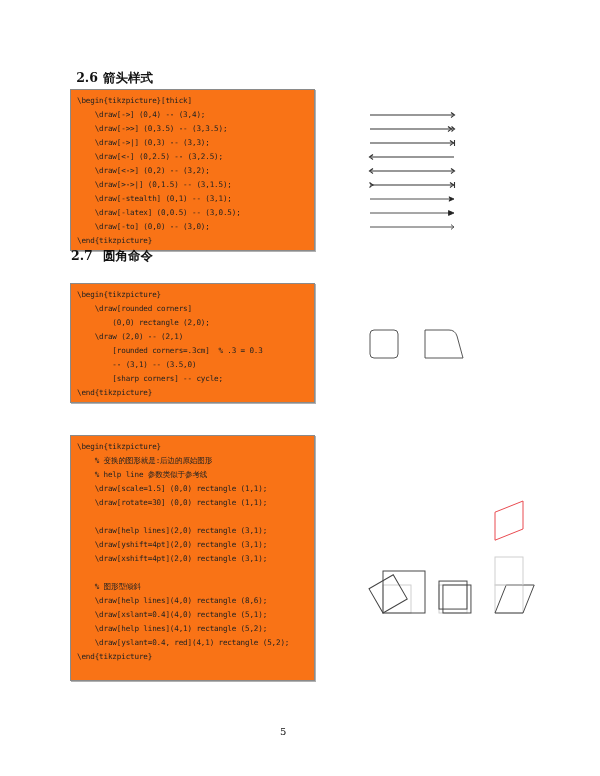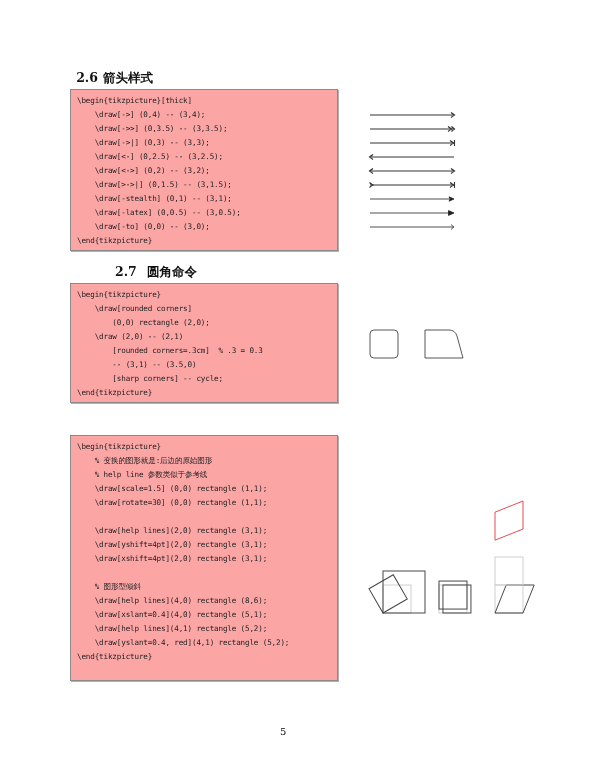--- a/index.html
+++ b/index.html
@@ -1,21 +1,21 @@
 <!DOCTYPE html>
 <html><head>
 <meta charset="utf-8">
 <style>
   html, body { margin:0; padding:0; background:#ffffff; }
   body { width:600px; height:776px; position:relative; overflow:hidden;
          font-family:"DejaVu Serif", serif; color:#111; }
   .sec-title { position:absolute; left:71px; font-weight:bold; font-size:12.5px;
                font-family:"DejaVu Serif", serif; white-space:nowrap; }
   .sec-num { display:inline-block; width:32px; }
-  .code-box { position:absolute; left:70px; width:268px; background:#fca5a5;
+  .code-box { position:absolute; left:70px; width:245px; background:#f97316;
               border:1px solid #8a8a8a; box-shadow:1px 1px 0 #b0b0b0;
               box-sizing:border-box; padding:4px 0 0 6px; }
   .code-line { font-family:"DejaVu Sans Mono", monospace; font-size:7.6px;
                line-height:14px; white-space:pre; color:#222; letter-spacing:-0.15px; }
   .fig { position:absolute; }
   .page-num { position:absolute; left:280px; top:726px; font-size:10px;
               font-family:"DejaVu Serif", serif; }
 </style>
 </head>
 <body>
@@ -86,21 +86,21 @@
         <path d="M88.5,110.6 L94,113 L88.5,115.4 Z" fill="#222"></path>
       </g>
 
     <g>
         <line x1="10" y1="127" x2="93" y2="127"></line>
         <path d="M91,124.6 Q92.8,126 94,127 Q92.8,128 91,129.4" fill="none"></path>
       </g>
   </g>
 </svg>
 
-<div class="sec-title" style="top:264px;margin-left:44px;">
+<div class="sec-title" style="top:248px;">
   <span class="sec-num">2.7</span><span>圆角命令</span>
 </div>
 <div class="code-box" style="top:283px; height:120px;">
   <div class="code-line">\begin{tikzpicture}</div>
   <div class="code-line">    \draw[rounded corners]</div>
   <div class="code-line">        (0,0) rectangle (2,0);</div>
   <div class="code-line">    \draw (2,0) -- (2,1)</div>
   <div class="code-line">        [rounded corners=.3cm]  % .3 = 0.3</div>
   <div class="code-line">        -- (3,1) -- (3.5,0)</div>
   <div class="code-line">        [sharp corners] -- cycle;</div>

